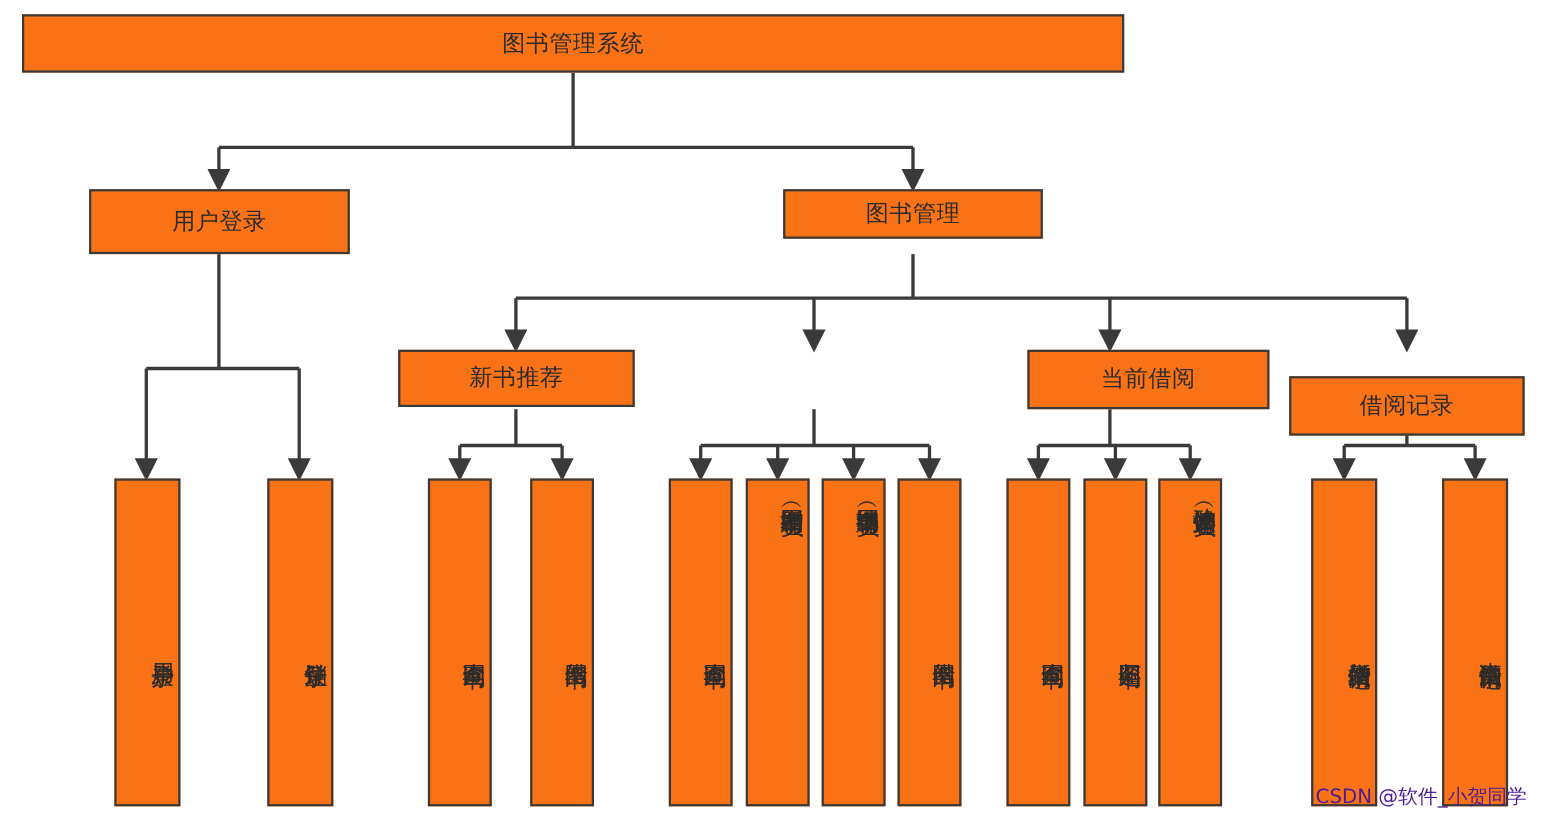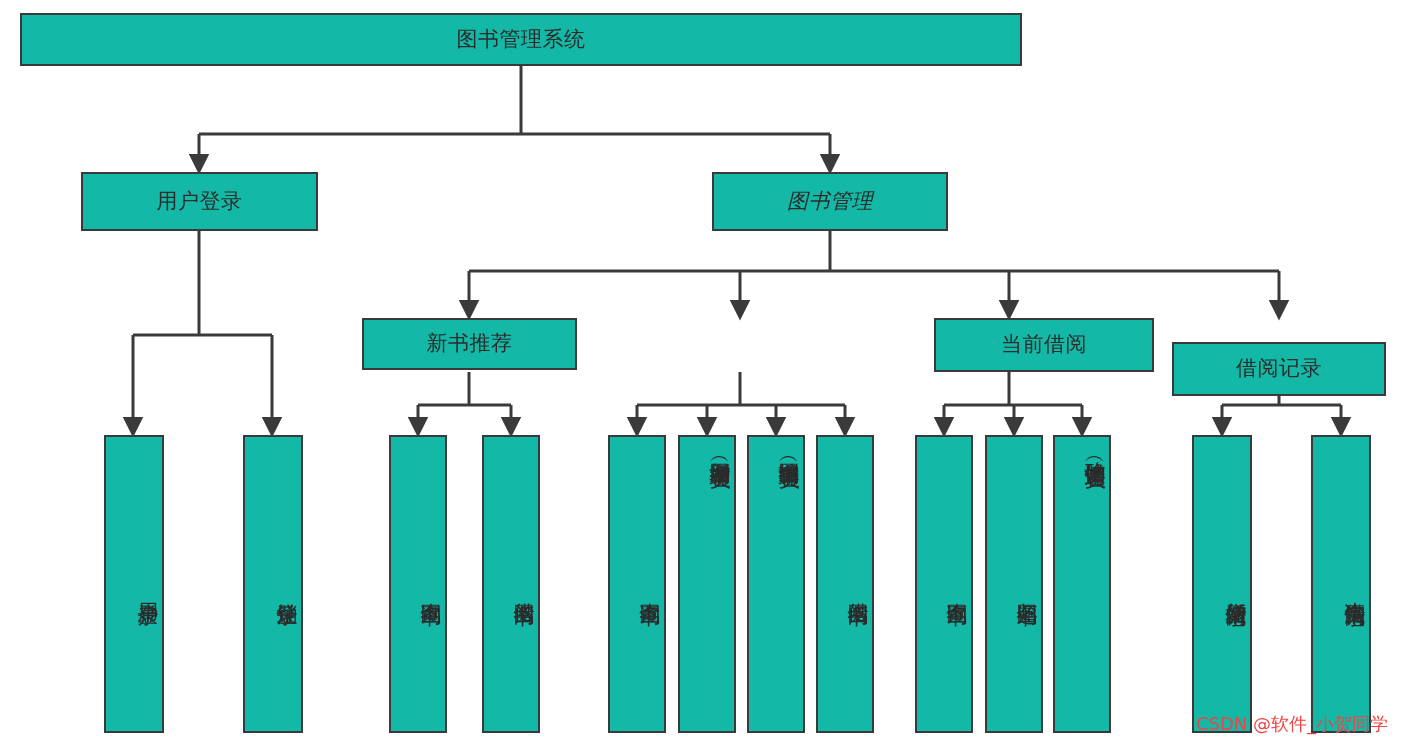--- a/index.html
+++ b/index.html
@@ -20,21 +20,21 @@
   #edge-layer {
     position: absolute;
     left: 0;
     top: 0;
     width: 1405px;
     height: 747px;
   }
   .node {
     position: absolute;
     box-sizing: border-box;
-    background: #14b8a6;
+    background: #f97316;
     border: 2.5px solid #3a3a3a;
     display: flex;
     align-items: center;
     justify-content: center;
     color: #2b2b2b;
     z-index: 5;
     text-align: center;
   }
   .node-h {
     font-size: 21px;
@@ -54,21 +54,21 @@
   }
   .node-v.v-mid {
     align-items: flex-start;
     justify-content: center;
   }
   #watermark {
     position: absolute;
     left: 1196px;
     top: 712px;
     font-size: 18px;
-    color: #ef4444;
+    color: #4c1d95;
     white-space: nowrap;
     z-index: 20;
     font-family: "DejaVu Sans", "Liberation Sans", sans-serif;
   }
 </style>
 </head>
 <body>
 
 <div id="diagram-root">
 
@@ -122,21 +122,21 @@
       <path d="M 1279 372 L 1279 405"></path>
       <path d="M 1222 405 L 1341 405"></path>
       <path d="M 1222 405 L 1222 427" marker-end="url(#arrow)"></path>
       <path d="M 1341 405 L 1341 427" marker-end="url(#arrow)"></path>
     </g>
   </svg>
 
   <div class="node node-h" style="left: 20px; top: 13px; width: 1002px; height: 53px;">图书管理系统</div>
 
   <div class="node node-h" style="left: 81px; top: 172px; width: 237px; height: 59px;">用户登录</div>
-  <div class="node node-h" style="left: 712px; top: 172px; width: 236px; height: 59px; font-style: italic;">图书管理</div>
+  <div class="node node-h" style="left: 712px; top: 172px; width: 236px; height: 45px;">图书管理</div>
 
   <div class="node node-h" style="left: 362px; top: 318px; width: 215px; height: 52px;">新书推荐</div>
   <div class="node node-h" style="left: 934px; top: 318px; width: 220px; height: 54px;">当前借阅</div>
   <div class="node node-h" style="left: 1172px; top: 318px; width: 214px; height: 54px; margin-top: 24px;">借阅记录</div>
 
   <div class="node node-v v-mid" style="left: 104px; top: 435px; width: 60px; height: 298px;">用户登录</div>
   <div class="node node-v v-mid" style="left: 243px; top: 435px; width: 60px; height: 298px;">注销登录</div>
   <div class="node node-v v-mid" style="left: 389px; top: 435px; width: 58px; height: 298px;">查询图书</div>
   <div class="node node-v v-mid" style="left: 482px; top: 435px; width: 58px; height: 298px;">借阅图书</div>
   <div class="node node-v v-mid" style="left: 608px; top: 435px; width: 58px; height: 298px;">查询图书</div>

